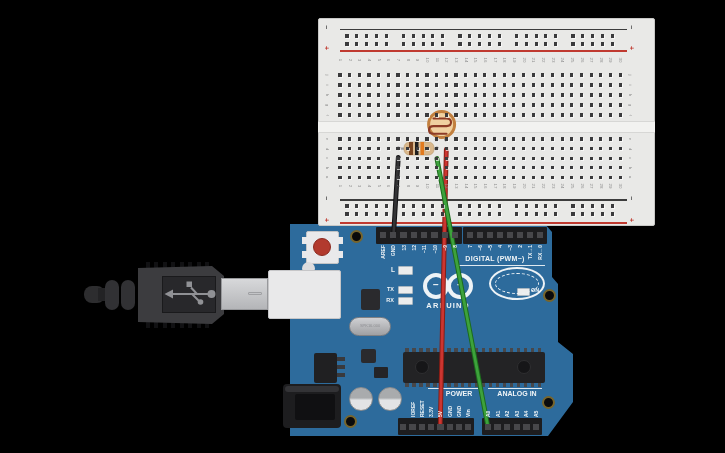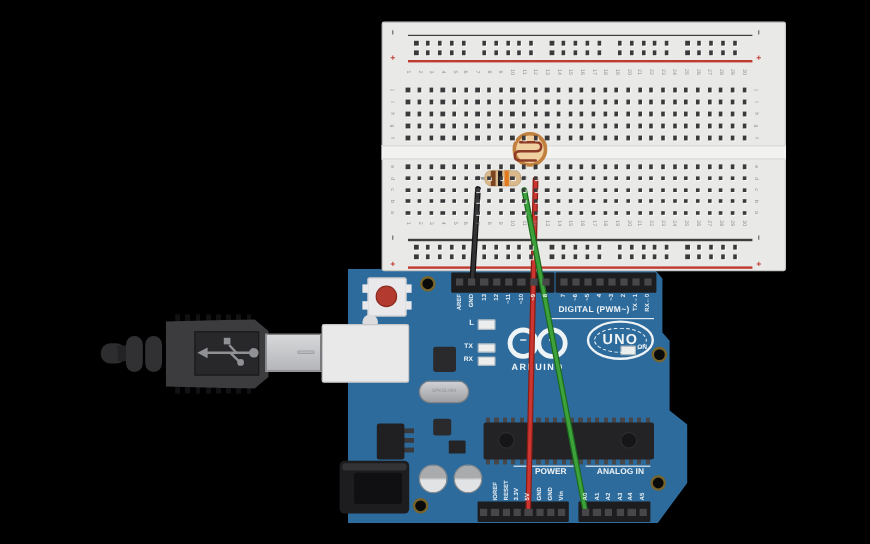--- a/index.html
+++ b/index.html
@@ -61,21 +61,20 @@
   <div class="abs silk" style="left:531px;top:287px;width:14px;height:9px;font-size:5.5px;">ON</div>
 
   <div class="abs" style="left:423px;top:273px;width:26px;height:26px;border:4px solid #eef3f6;border-radius:50%;box-sizing:border-box;"></div>
   <div class="abs" style="left:447px;top:273px;width:26px;height:26px;border:4px solid #eef3f6;border-radius:50%;box-sizing:border-box;"></div>
   <div class="abs silk" style="left:423px;top:273px;width:26px;height:26px;line-height:24px;font-size:10px;text-align:center;">−</div>
   <div class="abs silk" style="left:447px;top:273px;width:26px;height:26px;line-height:24px;font-size:10px;text-align:center;">+</div>
   <div class="abs silk" style="left:412px;top:301px;width:72px;height:10px;font-size:7.5px;letter-spacing:1.2px;text-align:center;">ARDUINO</div>
 
   <div class="abs" style="left:489px;top:267px;width:56px;height:33px;border:2.5px solid #eef3f6;border-radius:50%;box-sizing:border-box;"></div>
   <div class="abs" style="left:495px;top:273px;width:44px;height:21px;border:1px dashed #eef3f6;border-radius:50%;box-sizing:border-box;"></div>
-  <div class="abs silk" style="left:489px;top:269px;width:56px;height:29px;line-height:29px;font-size:12px;letter-spacing:1px;text-align:center;">UNO</div>
 
   <div class="abs" style="left:302px;top:262px;width:13px;height:13px;border-radius:50%;background:#dcdcde;"></div>
   <div class="abs" style="left:268px;top:270px;width:73px;height:49px;background:#e9e9ea;border:1px solid #c6c6c8;border-radius:2px;box-sizing:border-box;"></div>
 
   <div class="abs" style="left:361px;top:289px;width:19px;height:21px;background:#2a2a2d;border-radius:2px;"></div>
   <div class="abs" style="left:349px;top:317px;width:42px;height:19px;border-radius:9.5px;background:linear-gradient(180deg,#cfd0d3,#9fa0a3);border:1px solid #808184;box-sizing:border-box;"></div>
   <div class="abs" style="left:349px;top:323px;width:42px;height:6px;font-size:4px;color:#8e8f93;text-align:center;font-family:'Liberation Sans',sans-serif;">SPK16.000</div>
   <div class="abs" style="left:361px;top:349px;width:15px;height:14px;background:#2a2a2d;border-radius:2px;"></div>
   <div class="abs" style="left:336px;top:357px;width:9px;height:4px;background:#39393c;"></div>
   <div class="abs" style="left:336px;top:365px;width:9px;height:4px;background:#39393c;"></div>

